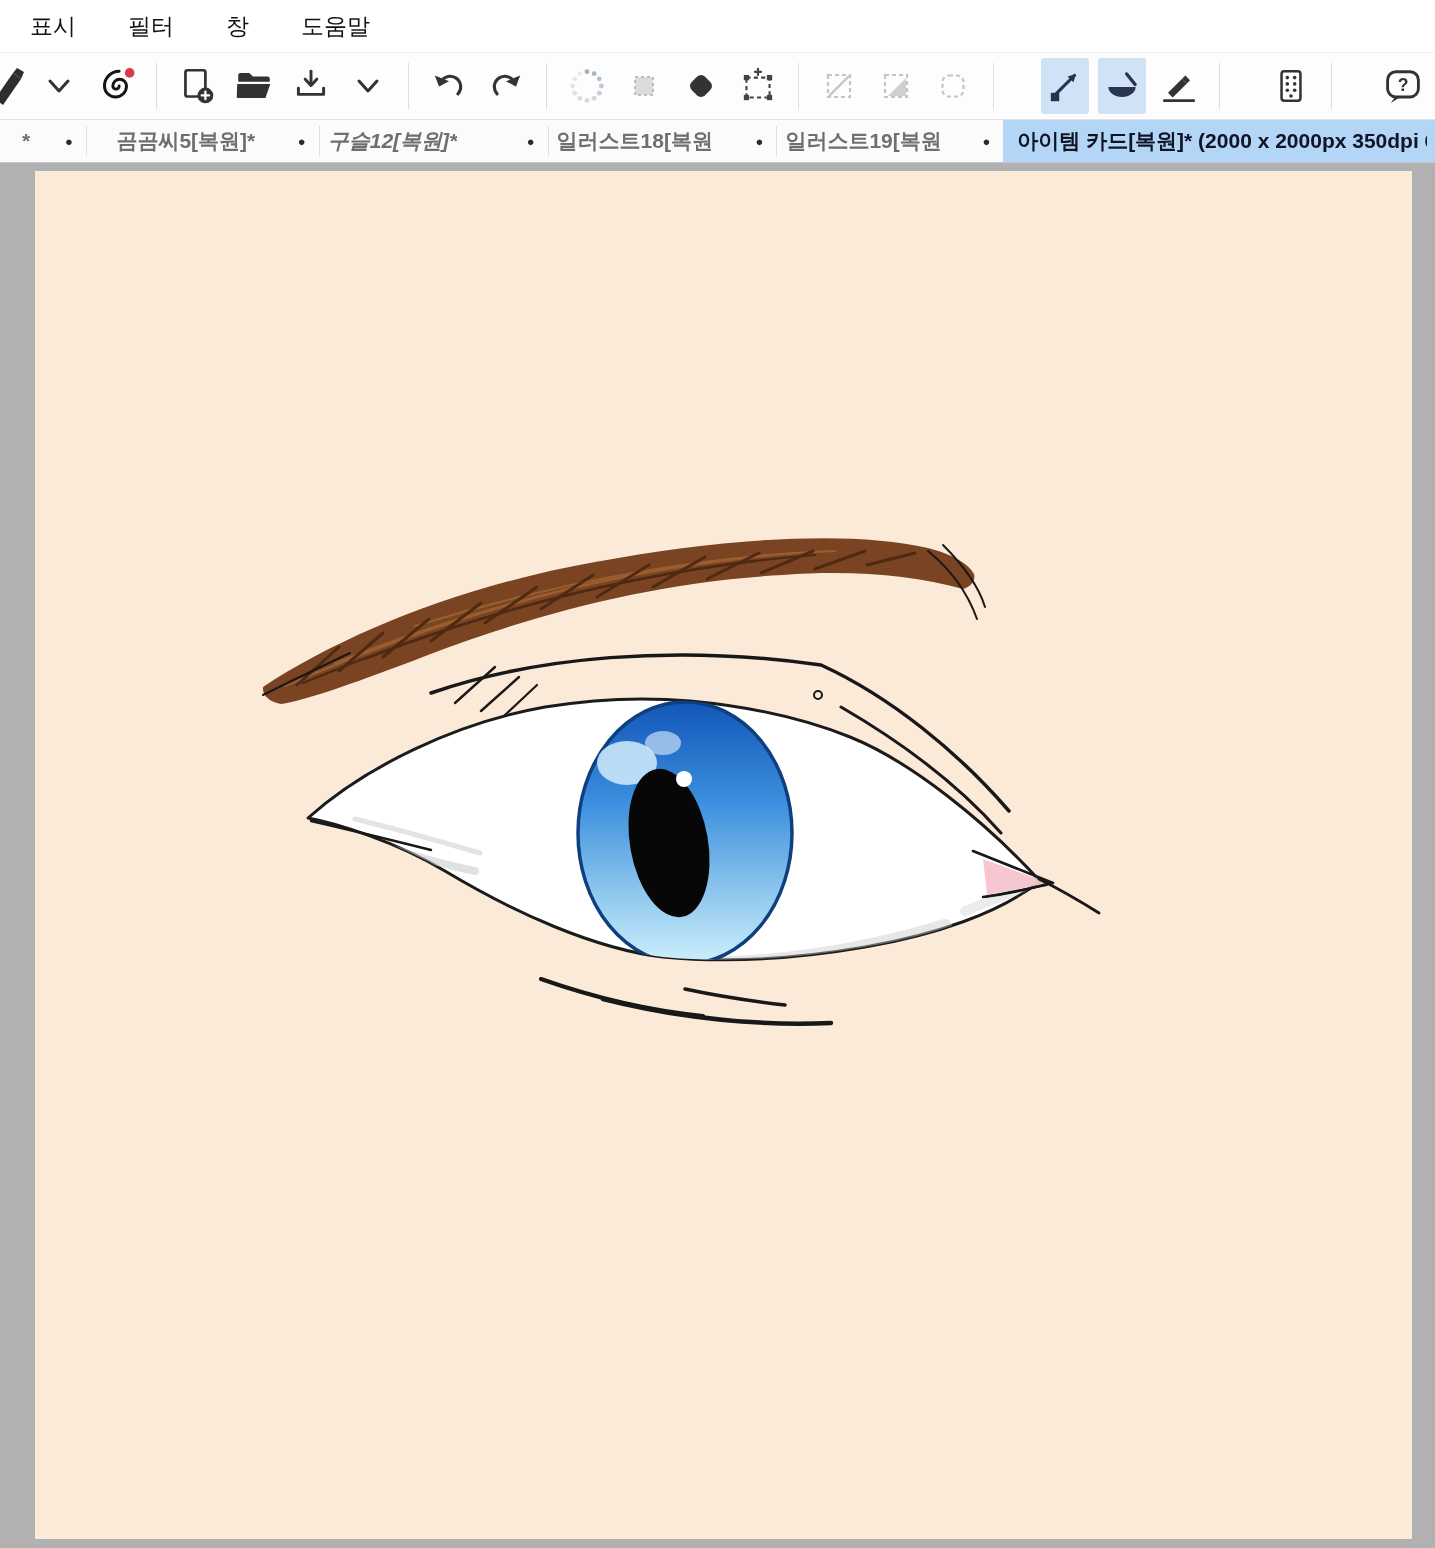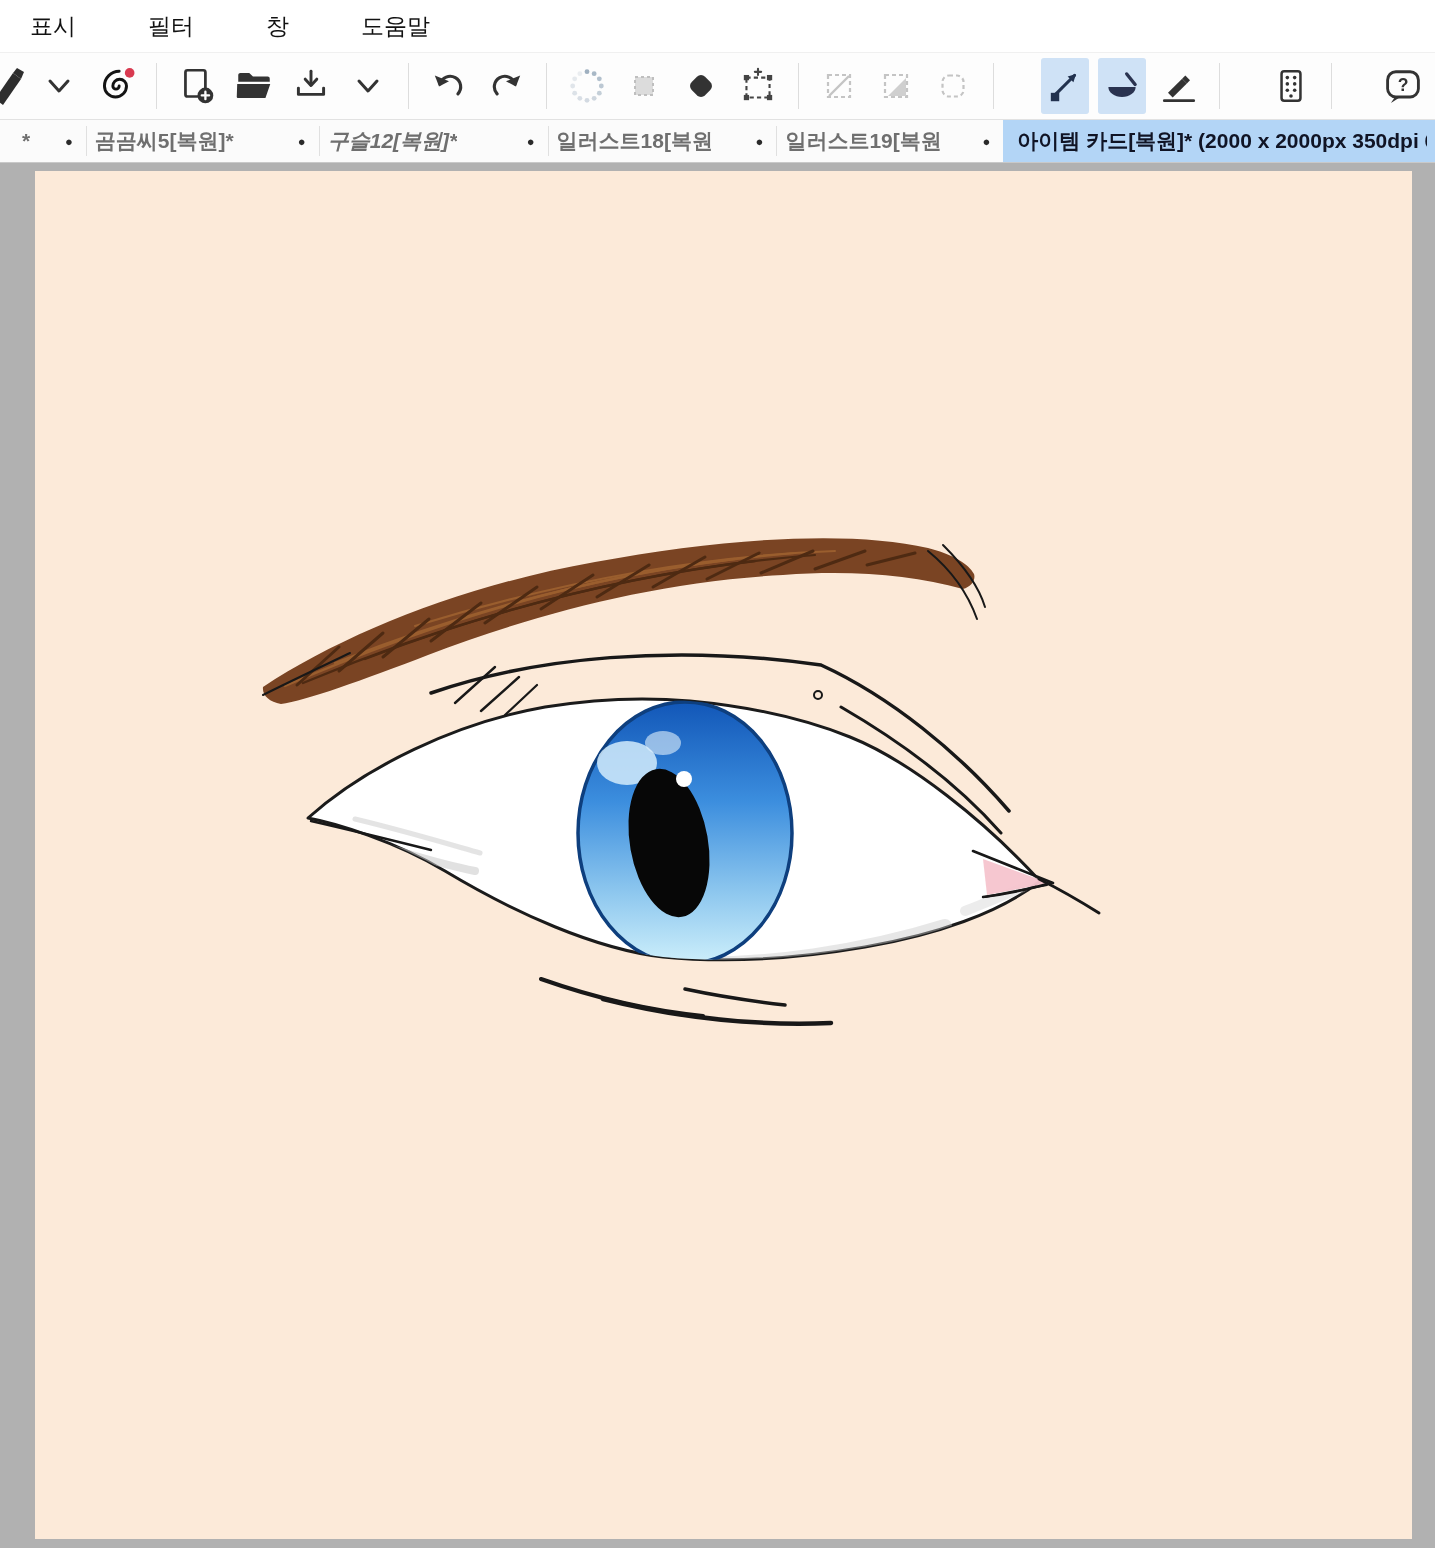--- a/index.html
+++ b/index.html
@@ -1,20 +1,20 @@
 <!DOCTYPE html>
 <html style="--active_tool_bg: #cfe2f6; --tab_active_bg: #b3d5f6; --tab_text: #6f6f6f; --tab_active_text: #101425; --workspace_bg: #b1b1b1; --canvas_bg: #fcead9; --eyebrow_brown: #7a4423; --eyebrow_dark: #4e2a12; --eyebrow_light: #9a5e2e; --iris_top: #1257b8; --iris_mid: #3c8ede; --iris_lower: #8cc6ee; --iris_bottom: #cdeffb; --pupil_black: #070707; --tear_duct_pink: #f5c4cd; --badge_red: #d93a50;"><head>
 <meta charset="utf-8">
 <style>
   html,body{margin:0;padding:0;width:1435px;height:1548px;overflow:hidden;
     font-family:"Liberation Sans", sans-serif;background:#fff;}
   .app{width:1435px;height:1548px;display:flex;flex-direction:column;}
 
   
-  .menubar{height:52px;display:flex;align-items:center;gap:72px;padding:0 30px;
+  .menubar{height:52px;display:flex;align-items:center;gap:52px;padding:0 30px;
     background:#fff;border-bottom:1px solid #f0f0f0;flex:none;}
   .menu-item{font-size:23px;color:#121212;cursor:default;}
 
   
   .toolbar{height:66px;display:flex;align-items:center;background:#fdfdfd;
     border-bottom:1px solid #e2e2e2;padding:0 0 0 0;gap:9px;flex:none;}
   .tb-btn{width:48px;height:56px;display:flex;align-items:center;justify-content:center;
     border-radius:3px;flex:none;}
   .tb-btn.partial{width:26px;overflow:hidden;justify-content:flex-start;}
   .tb-btn.active{background:var(--active_tool_bg,#cfe2f6);}
@@ -22,21 +22,21 @@
   .tb-spacer{width:22px;flex:none;}
   .tb-btn svg{display:block;}
 
   
   .tabbar{height:42px;display:flex;align-items:stretch;background:#fbfbfb;
     border-bottom:1px solid #c9c9c9;font-size:21px;flex:none;}
   .tab{display:flex;align-items:center;padding:0 8px;color:var(--tab_text,#6f6f6f);
     white-space:nowrap;overflow:hidden;font-weight:600;}
   .tab .lbl{overflow:hidden;text-overflow:clip;}
   .t0{width:36px;justify-content:center;}
-  .t1{width:182px;} .t2{width:178px;font-style:italic;} .t3{width:178px;} .t4{width:176px;}
+  .t1{width:182px;justify-content:center;} .t2{width:178px;font-style:italic;} .t3{width:178px;} .t4{width:176px;}
   .tab.active{flex:1;background:var(--tab_active_bg,#b3d5f6);
     color:var(--tab_active_text,#101425);font-weight:700;padding-left:14px;}
   .dot{display:flex;align-items:center;font-size:13px;color:#2a2a2a;padding:0 13px;flex:none;}
   .tab-vline{width:1px;background:#e0e0e0;margin:6px 0;flex:none;}
 
   
   .workspace{position:relative;flex:1;background:var(--workspace_bg,#b1b1b1);}
   .canvas{position:absolute;left:35px;top:8px;width:1377px;height:1368px;
     background:var(--canvas_bg,#fcead9);}
   .drawing{position:absolute;left:0;top:0;width:100%;height:100%;}

